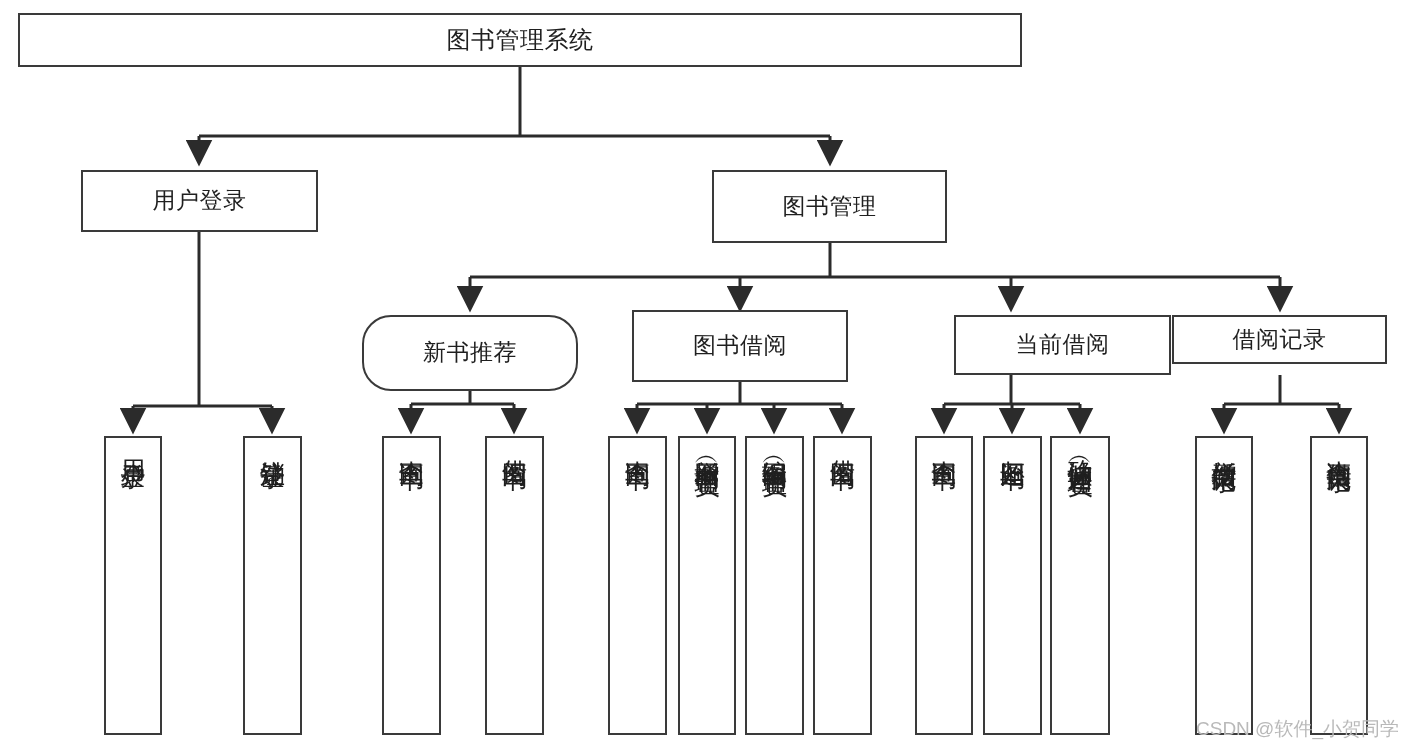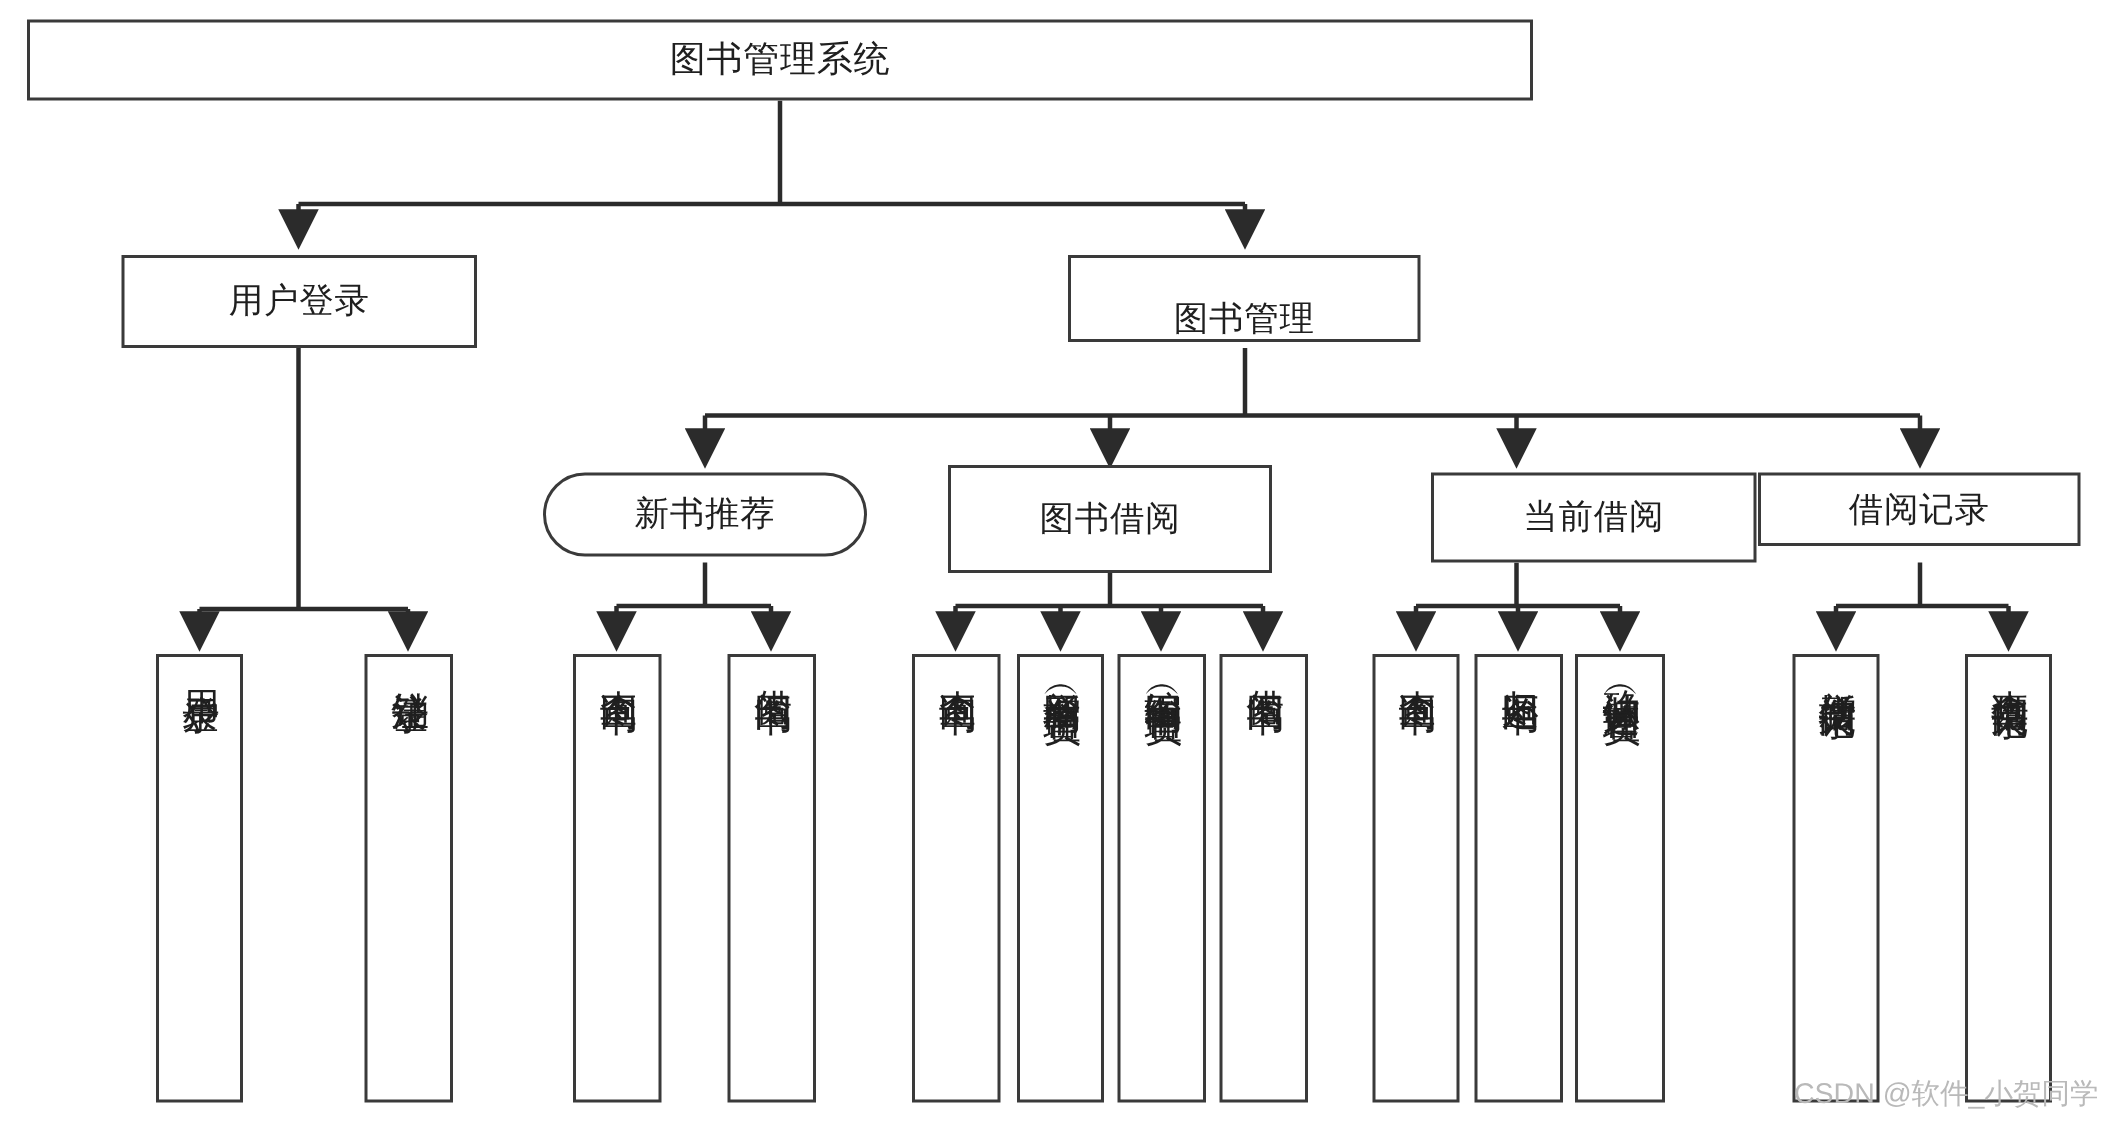--- a/index.html
+++ b/index.html
@@ -129,25 +129,25 @@
     </g>
   </svg>
 
   <div class="node h root" style="left:18px; top:13px; width:1004px; height:54px;">
     <span class="label">图书管理系统</span>
   </div>
 
   <div class="node h" style="left:81px; top:170px; width:237px; height:62px;">
     <span class="label">用户登录</span>
   </div>
-  <div class="node h" style="left:712px; top:170px; width:235px; height:58px;align-items:flex-end;">
+  <div class="node h" style="left:712px; top:170px; width:235px; height:73px;">
     <span class="label">图书管理</span>
   </div>
 
-  <div class="node h" style="left:362px; top:315px; width:216px; height:56px;border-radius:29px;">
+  <div class="node h" style="left:362px; top:315px; width:216px; height:76px;border-radius:29px;">
     <span class="label">新书推荐</span>
   </div>
   <div class="node h" style="left:632px; top:310px; width:216px; height:72px;font-family:Liberation Serif, serif;">
     <span class="label">图书借阅</span>
   </div>
   <div class="node h" style="left:954px; top:315px; width:217px; height:60px;">
     <span class="label">当前借阅</span>
   </div>
   <div class="node h" style="left:1172px; top:315px; width:215px; height:49px;">
     <span class="label">借阅记录</span>

